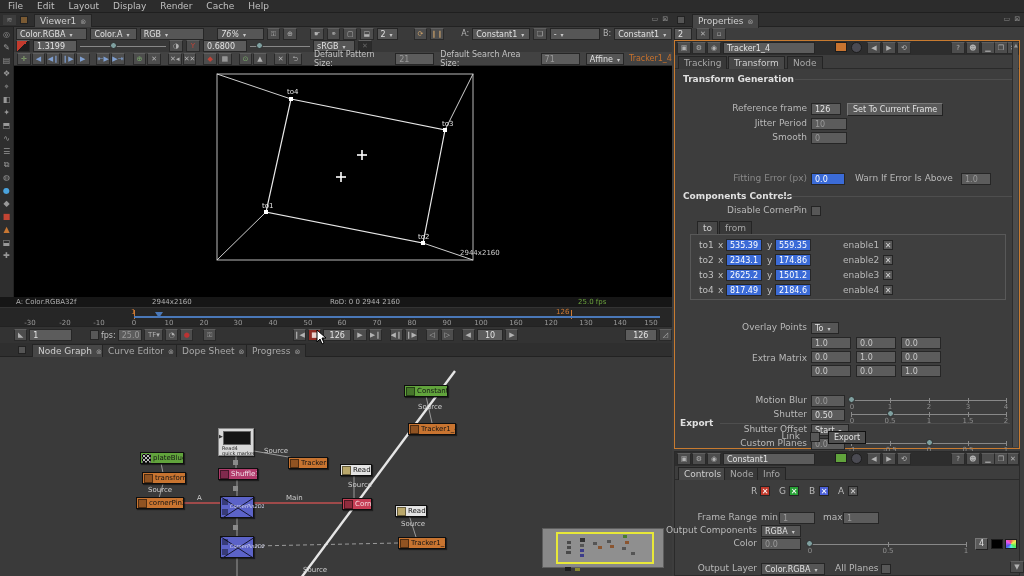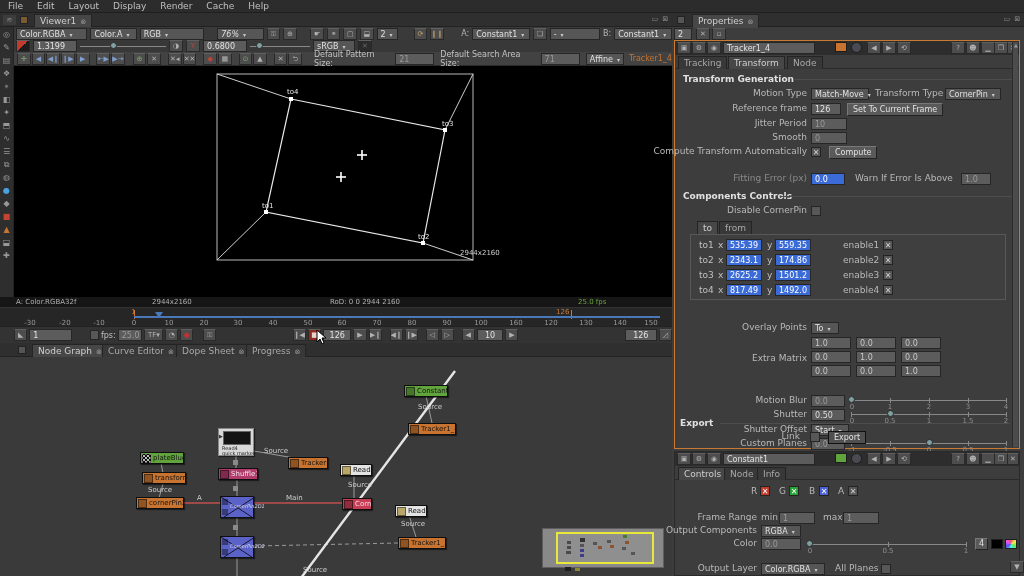--- a/index.html
+++ b/index.html
@@ -384,43 +384,32 @@
 
     <div class="abs" style="left:0;top:14px;width:344px;height:14px;border-bottom:1px solid #2a2a2a">
       <span class="tab inactive abs" style="left:3px;top:1px">Tracking</span>
       <span class="tab abs" style="left:53px;top:1px">Transform</span>
       <span class="tab inactive abs" style="left:112px;top:1px">Node</span>
     </div>
 
     <span class="sec abs" style="left:8px;top:33px">Transform Generation</span>
     <span class="abs" style="left:120px;top:38px;width:218px;height:1px;background:#4e4e4e"></span>
 
-    <div class="abs" style="left:0;top:47px;width:344px;height:13px">
-      <span class="lblT" style="right:212px">Motion Type</span>
-      <span class="dd abs" style="left:136px;width:58px"><span>Match-Move</span></span>
-      <span class="abs" style="left:200px;font-size:9px;color:#b9b9b9">Transform Type</span>
-      <span class="dd abs" style="left:270px;width:56px"><span>CornerPin</span></span>
-    </div>
     <div class="abs" style="left:0;top:62px;width:344px;height:13px">
       <span class="lblT" style="right:212px">Reference frame</span>
       <span class="fld abs" style="left:136px;width:30px"><span>126</span></span>
       <span class="btn abs" style="left:172px;top:0">Set To Current Frame</span>
     </div>
     <div class="abs" style="left:0;top:77px;width:344px;height:13px">
       <span class="lblT" style="right:212px">Jitter Period</span>
       <span class="fld abs" style="left:136px;width:36px;color:#9a9a9a"><span>10</span></span>
     </div>
     <div class="abs" style="left:0;top:91px;width:344px;height:13px">
       <span class="lblT" style="right:212px">Smooth</span>
       <span class="fld abs" style="left:136px;width:36px;color:#9a9a9a"><span>0</span></span>
-    </div>
-    <div class="abs" style="left:0;top:105px;width:344px;height:13px">
-      <span class="lblT" style="right:212px">Compute Transform Automatically</span>
-      <span class="cb on abs" style="left:136px;top:1px"></span>
-      <span class="btn abs" style="left:154px;top:0">Compute</span>
     </div>
     <div class="abs" style="left:0;top:132px;width:344px;height:13px">
       <span class="lblT" style="right:212px;color:#8a8a8a">Fitting Error (px)</span>
       <span class="fld blue abs" style="left:136px;width:34px"><span>0.0</span></span>
       <span class="abs" style="left:180px;font-size:9px;color:#b9b9b9">Warn If Error Is Above</span>
       <span class="fld abs" style="left:286px;width:30px;color:#9a9a9a"><span>1.0</span></span>
     </div>
 
     <span class="sec abs" style="left:8px;top:150px">Components Controls</span>
     <span class="abs" style="left:105px;top:155px;width:233px;height:1px;background:#4e4e4e"></span>
@@ -455,21 +444,21 @@
       <span class="fld blue abs" style="left:35px;top:34px;width:36px"><span>2625.2</span></span>
       <span class="abs" style="left:76px;top:35px">y</span>
       <span class="fld blue abs" style="left:84px;top:34px;width:36px"><span>1501.2</span></span>
       <span class="abs" style="left:152px;top:35px;color:#b9b9b9">enable3</span>
       <span class="cb on abs" style="left:192px;top:35px"></span>
 
       <span class="abs" style="left:8px;top:50px">to4</span>
       <span class="abs" style="left:27px;top:50px">x</span>
       <span class="fld blue abs" style="left:35px;top:49px;width:36px"><span>817.49</span></span>
       <span class="abs" style="left:76px;top:50px">y</span>
-      <span class="fld blue abs" style="left:84px;top:49px;width:36px"><span>1492.0</span></span>
+      <span class="fld blue abs" style="left:84px;top:49px;width:36px"><span>2184.6</span></span>
       <span class="abs" style="left:152px;top:50px;color:#b9b9b9">enable4</span>
       <span class="cb on abs" style="left:192px;top:50px"></span>
     </div>
 
     <div class="abs" style="left:0;top:281px;width:344px;height:13px">
       <span class="lblT" style="right:212px">Overlay Points</span>
       <span class="dd abs" style="left:136px;width:28px"><span>To</span></span>
     </div>
 
     <span class="lblT" style="right:212px;top:312px">Extra Matrix</span>

